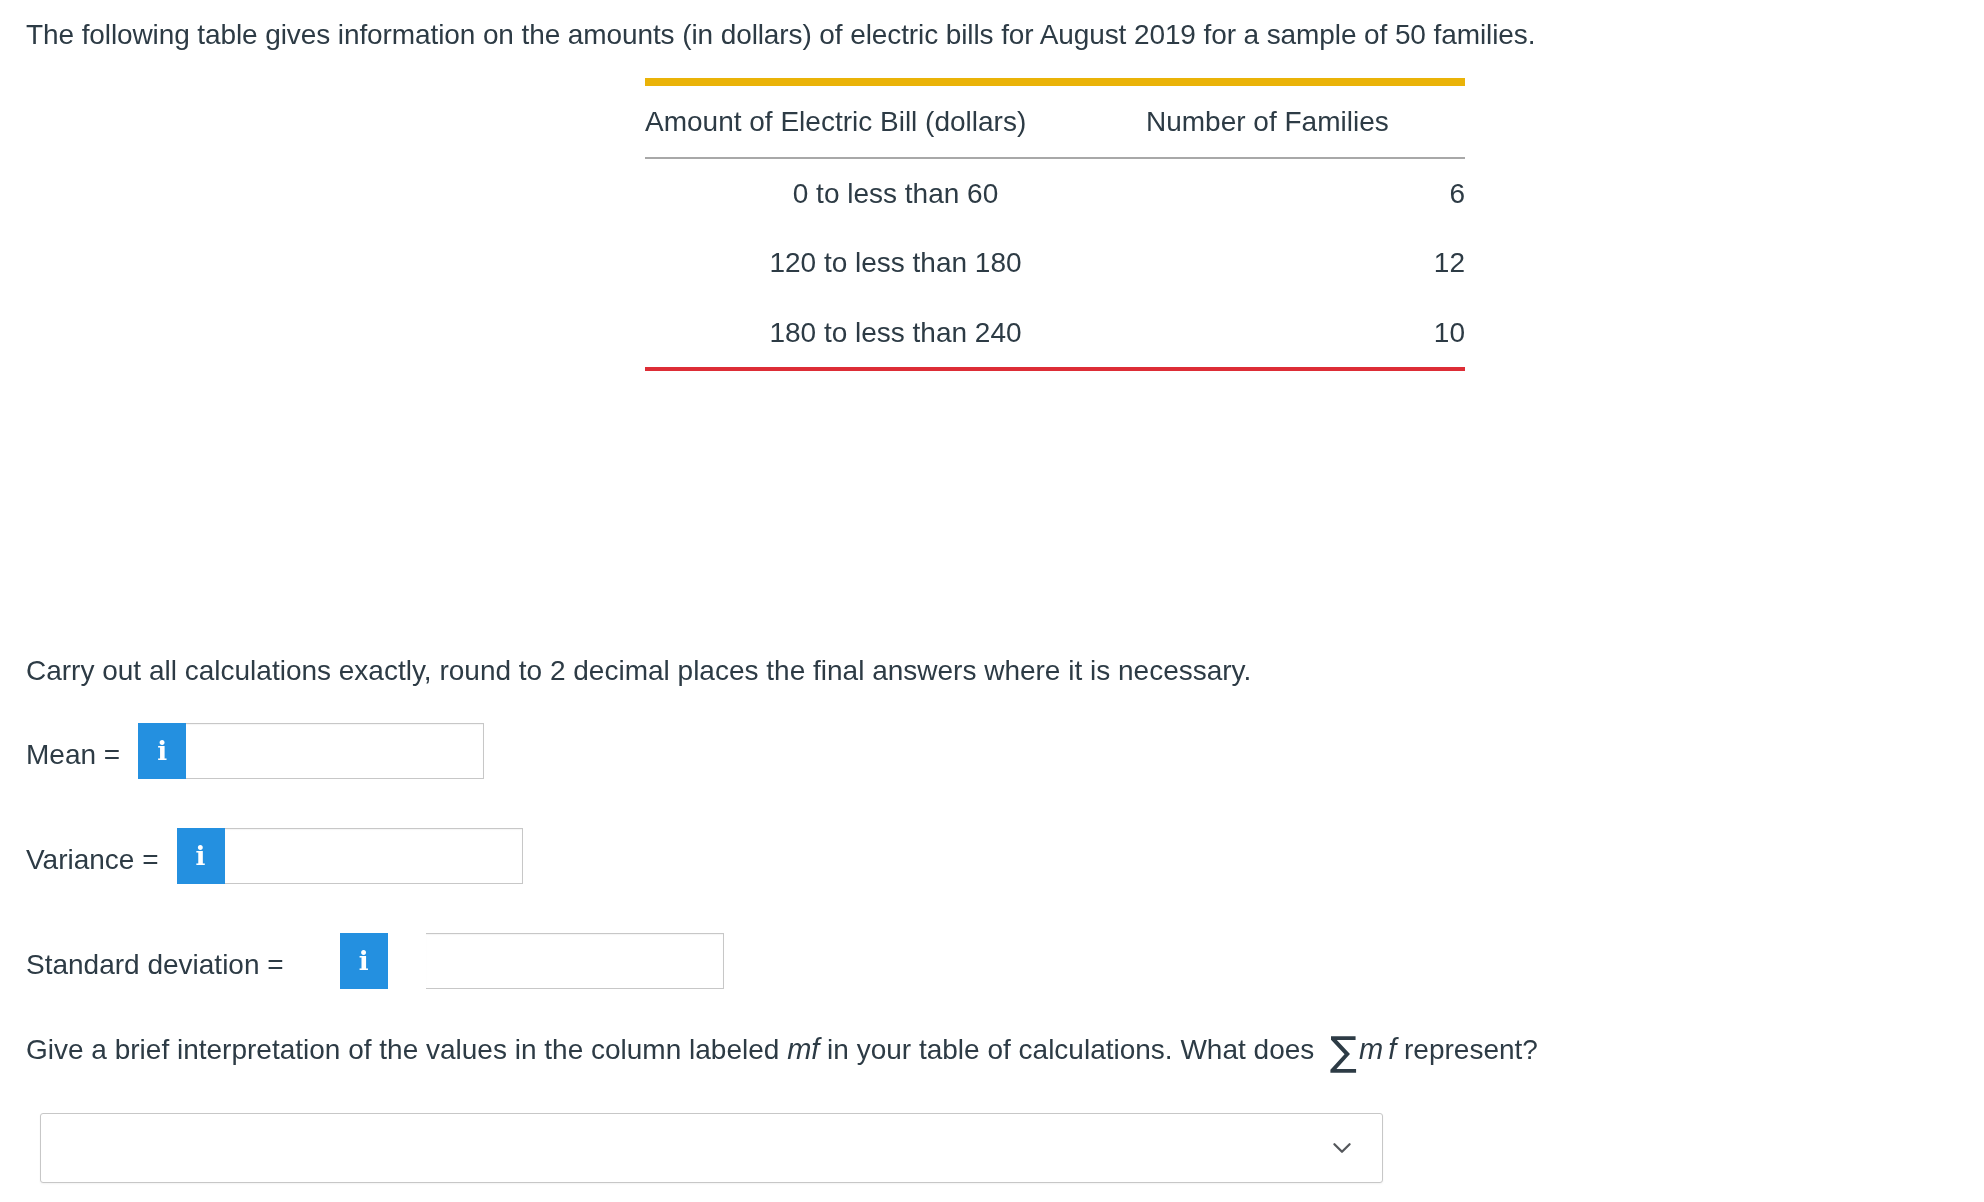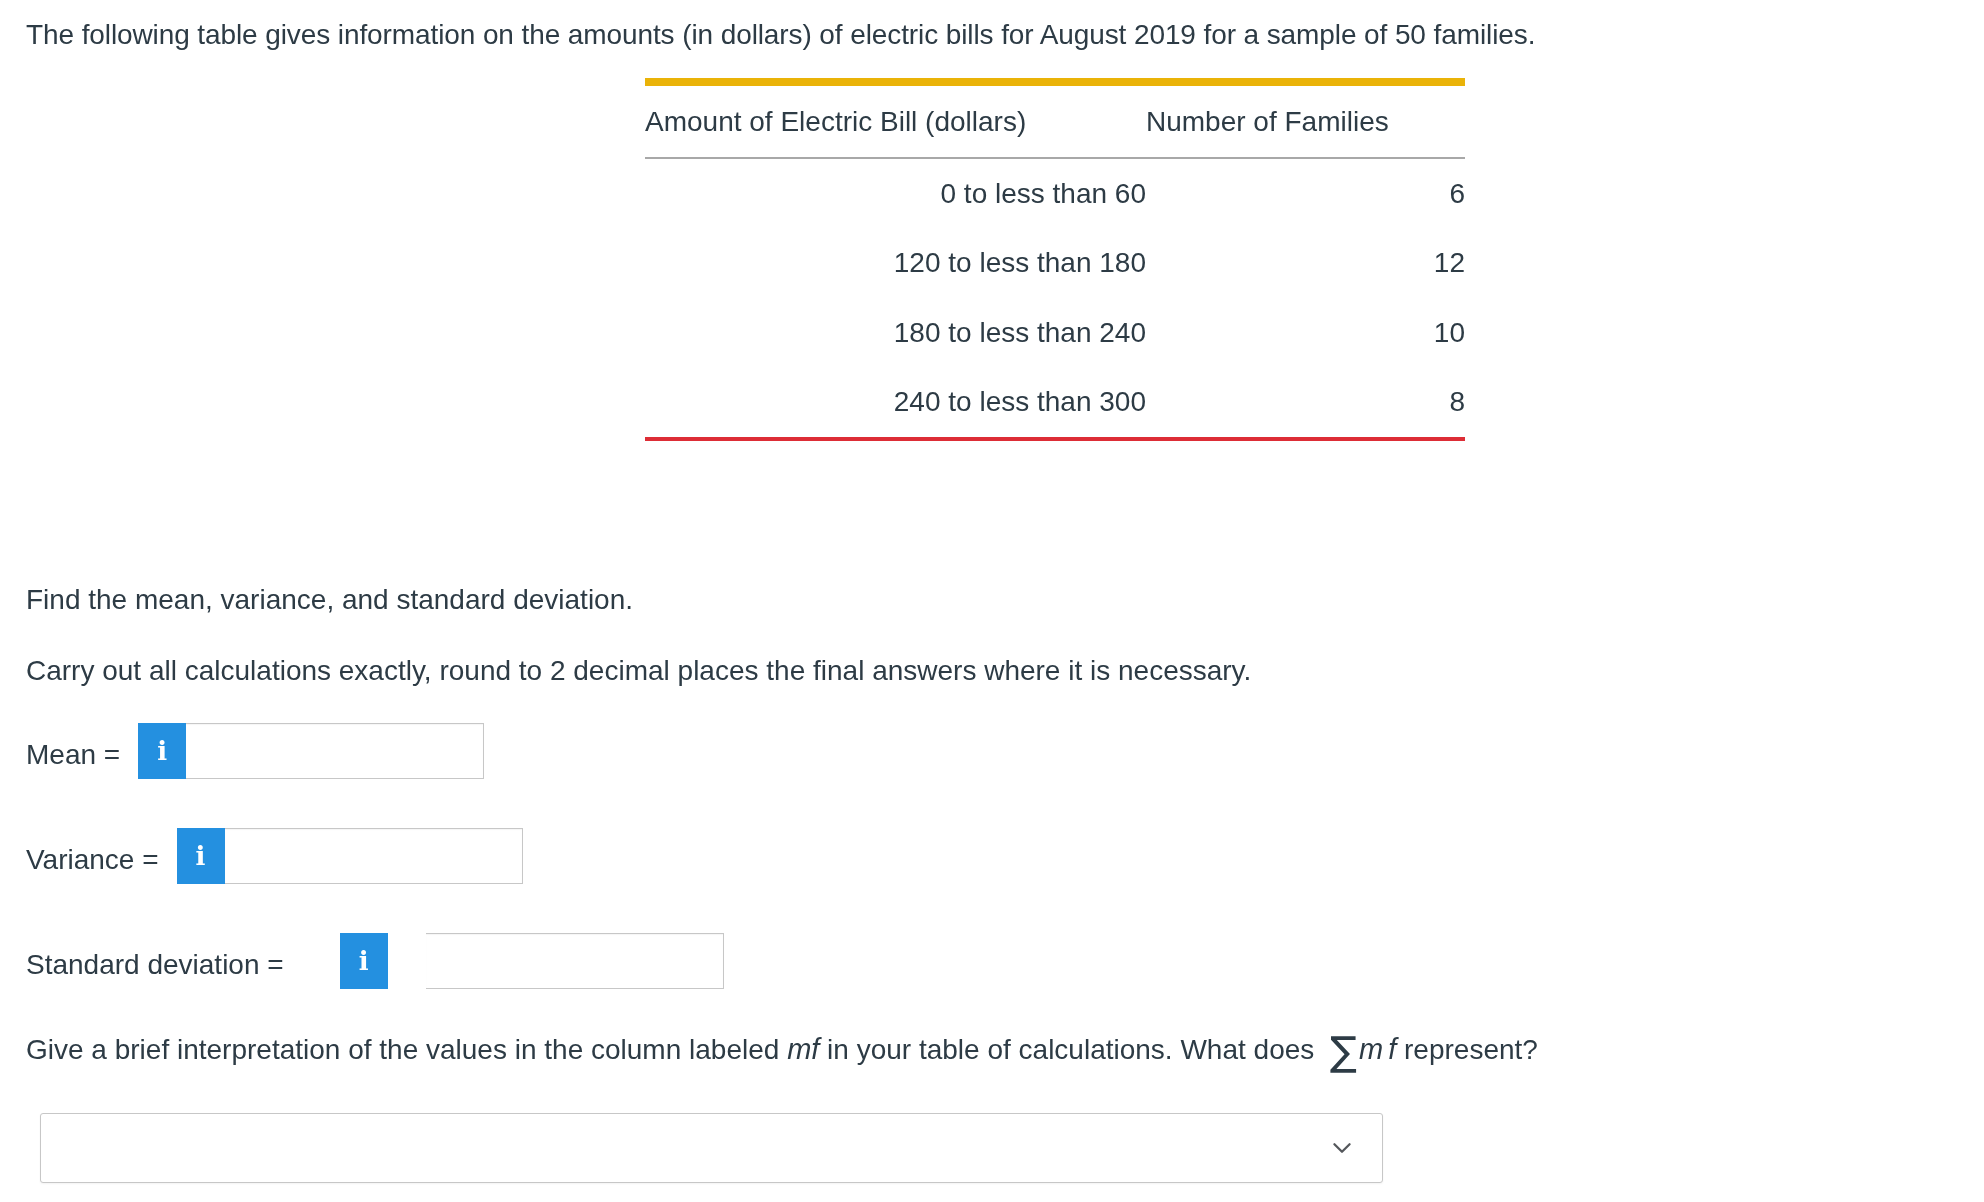--- a/index.html
+++ b/index.html
@@ -57,21 +57,21 @@
     border-top: 8px solid #eab308;
     border-bottom: 2px solid #a8a8a8;
   }
   table.freq tbody tr:last-child {
     border-bottom: 4px solid #dd2d36;
   }
   table.freq td {
     padding: 15px 0 14px 0;
     white-space: nowrap;
   }
-  th.col-bill, td.col-bill { text-align: right;  padding-left: 14px; }
+  th.col-bill, td.col-bill { text-align: center;  padding-left: 14px; }
   th.col-fam  { text-align: left;  padding-left: 18px; }
   td.col-fam  { text-align: right; padding-right: 8px; }
 
   
   .prompt {
     position: absolute;
     left: 26px;
     font-size: 28px;
     white-space: nowrap;
   }
@@ -206,29 +206,24 @@
           <td class="col-fam">6</td>
         </tr>
         <tr>
           <td class="col-bill">120 to less than 180</td>
           <td class="col-fam">12</td>
         </tr>
         <tr>
           <td class="col-bill">180 to less than 240</td>
           <td class="col-fam">10</td>
         </tr>
-        <tr>
-          <td class="col-bill">240 to less than 300</td>
-          <td class="col-fam">8</td>
-        </tr>
       </tbody>
     </table>
   </div>
 
-  <div class="prompt prompt-find">Find the mean, variance, and standard deviation.</div>
 
   <div class="prompt prompt-round">Carry out all calculations exactly, round to 2 decimal places the final answers where it is necessary.</div>
 
   <div class="answer-row row-mean">
     <span class="answer-label">Mean =</span>
     <button class="info-btn">i</button>
     <input class="answer-input" type="text" value="" style="">
   </div>
 
   <div class="answer-row row-variance">

